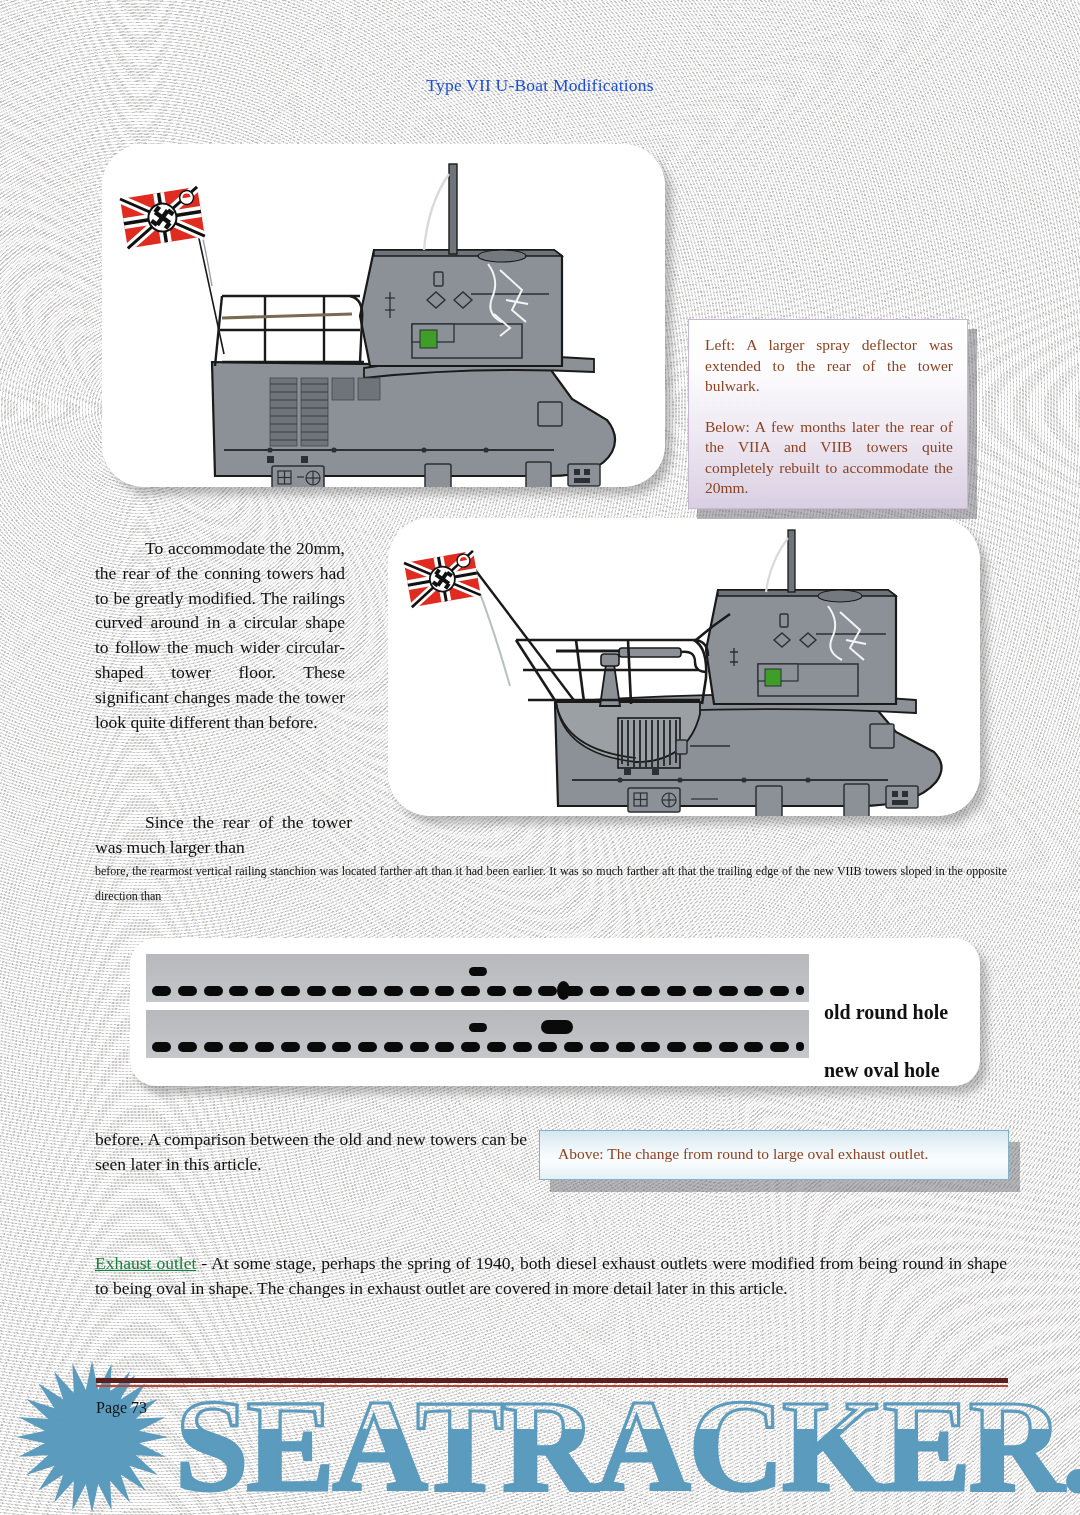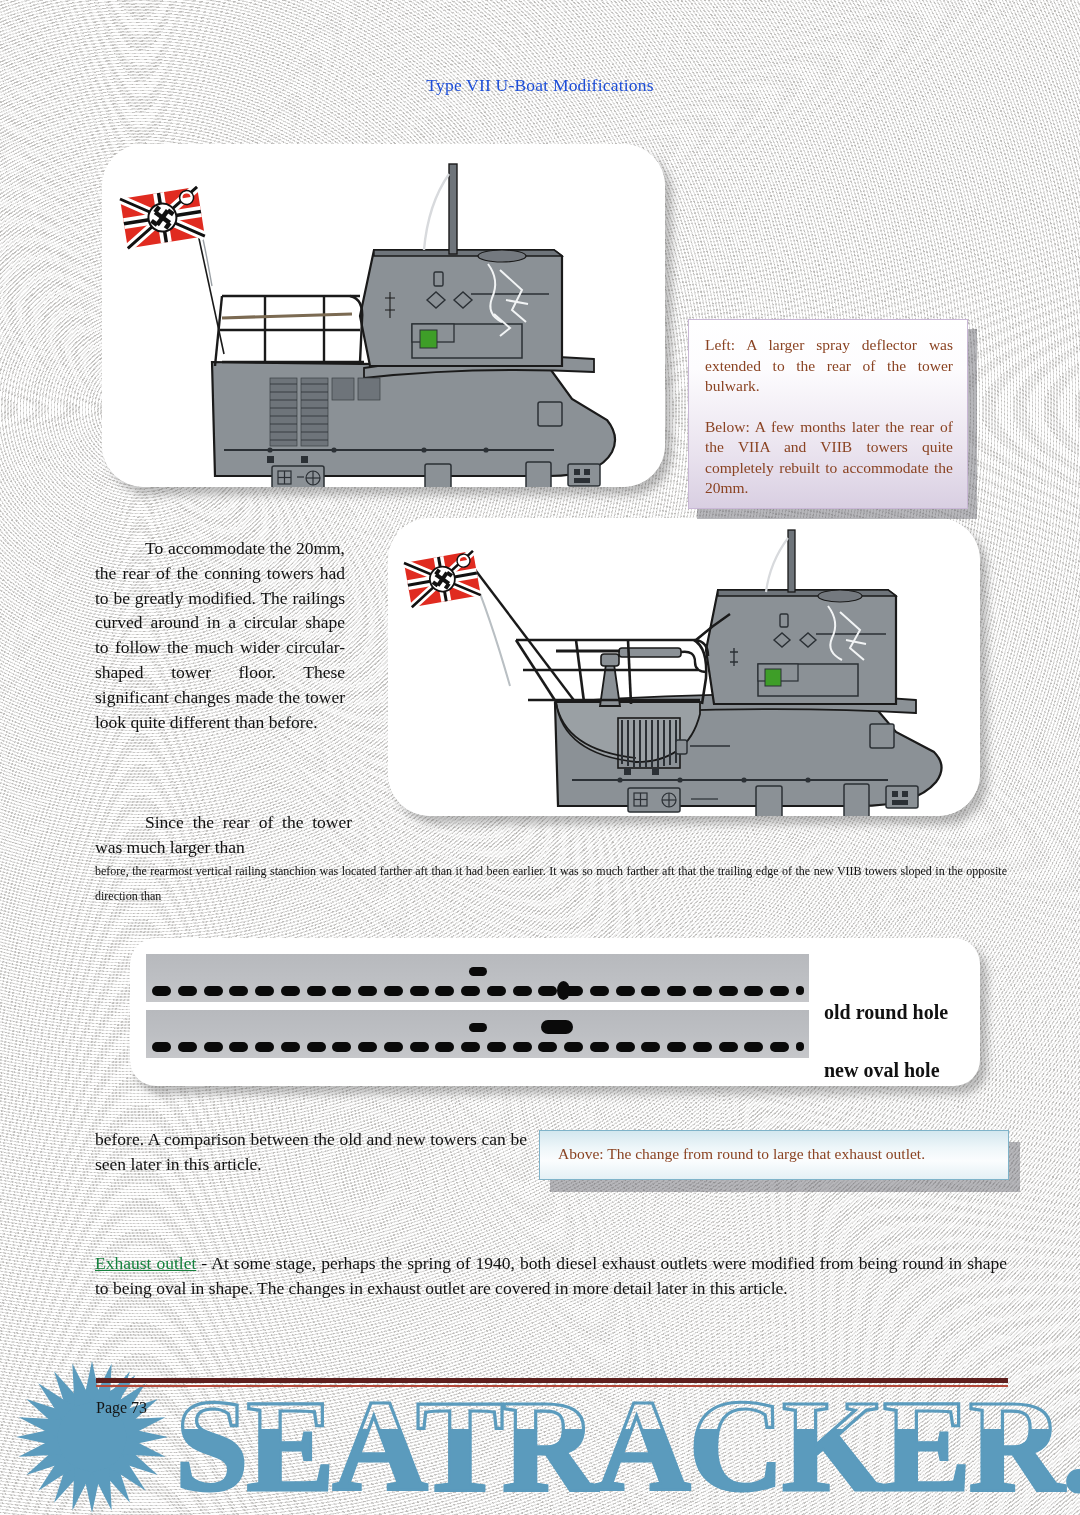--- a/index.html
+++ b/index.html
@@ -446,21 +446,21 @@
 
   </div>
 </div>
 
 <div class="body-text" id="para-lower">
   <p>before. A comparison between the old and new towers can be seen later in this article.</p>
 </div>
 
 <div class="caption-box" id="caption-below">
   <div class="shadow"></div>
-  <div class="inner">Above: The change from round to large that exhaust outlet.</div>
+  <div class="inner">Above: The change from round to large oval exhaust outlet.</div>
 </div>
 
 <div class="body-text" id="para-exhaust">
   <p><a class="inline-link" href="#">Exhaust outlet</a><span> - At some stage, perhaps the spring of 1940, both diesel exhaust outlets were modified from being round in shape to being oval in shape. The changes in exhaust outlet are covered in more detail later in this article.</span></p>
 </div>
 
 <div id="watermark">
   <svg width="1080" height="190" viewBox="0 0 1080 190">
     <defs>
       <clipPath id="wm-bottom-half">

